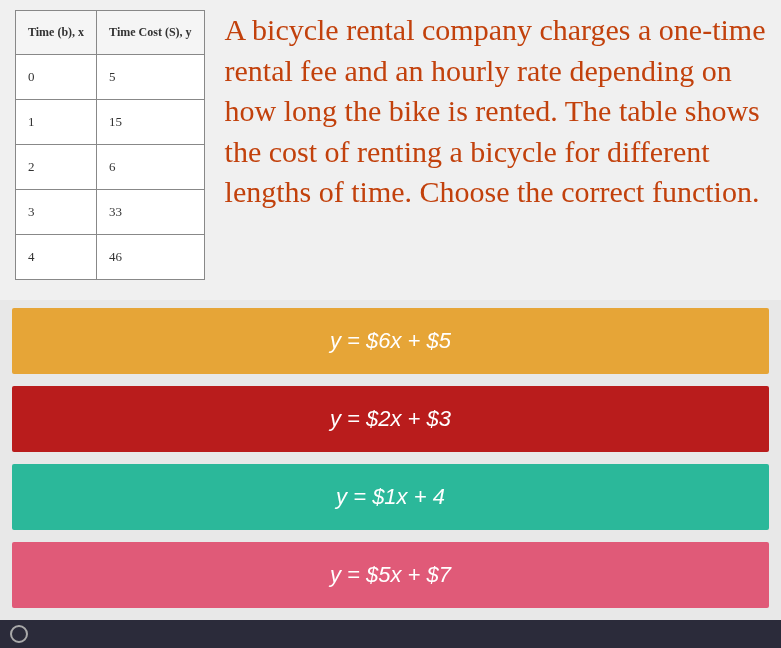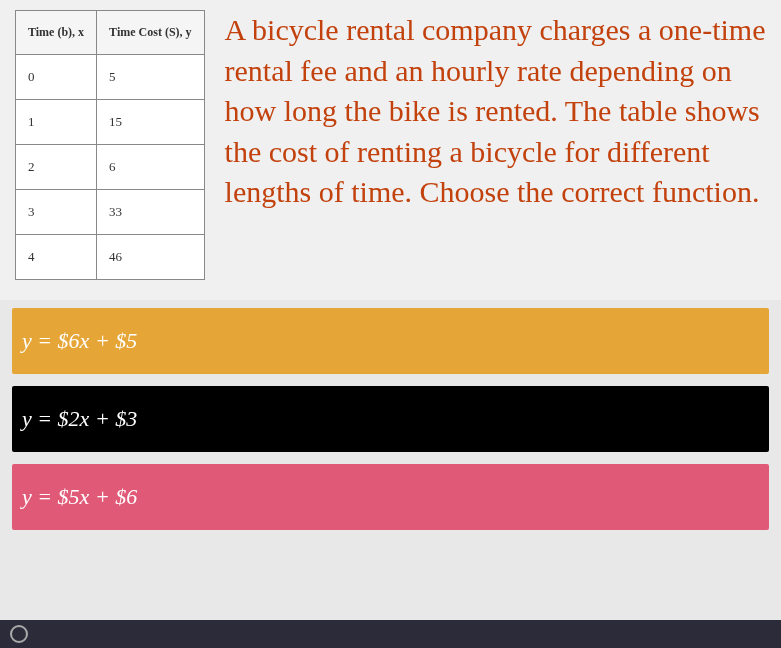--- a/index.html
+++ b/index.html
@@ -44,33 +44,33 @@
       padding-top: 0;
     }
     .options {
       display: flex;
       flex-direction: column;
       gap: 12px;
       padding: 8px 12px 12px 12px;
     }
     .option {
       padding: 20px 10px;
-      text-align: left;
+      text-align: center;
       color: #fff;
       font-size: 22px;
       font-style: italic;
-      font-family: Liberation Serif, serif;
+      font-family: Liberation Sans, sans-serif;
       cursor: pointer;
       border-radius: 2px;
     }
     .option .eq {
       font-style: italic;
     }
     .opt-orange { background: #e6a537; }
-    .opt-blue { background: #000000; }
+    .opt-blue { background: #b91c1c; }
     .opt-teal { background: #2bb89a; }
     .opt-pink { background: #e05a78; }
     .bottom-bar {
       position: absolute;
       bottom: 0;
       left: 0;
       right: 0;
       height: 28px;
       background: #2b2b3a;
       display: flex;
@@ -122,20 +122,23 @@
   <div class="problem-text">A bicycle rental company charges a one-time rental fee and an hourly rate depending on how long the bike is rented. The table shows the cost of renting a bicycle for different lengths of time. Choose the correct function.</div>
 </div>
 
 <div class="options">
   <div class="option opt-orange">
     <span class="eq">y = $6x  + $5</span>
   </div>
   <div class="option opt-blue">
     <span class="eq">y = $2x  +  $3</span>
   </div>
+  <div class="option opt-teal">
+    <span class="eq">y = $1x  +  4</span>
+  </div>
   <div class="option opt-pink">
-    <span class="eq">y = $5x  +  $6</span>
+    <span class="eq">y = $5x  +  $7</span>
   </div>
 </div>
 
 <div class="bottom-bar">
   <div class="bottom-icon"></div>
 </div>
 
 </body></html>

